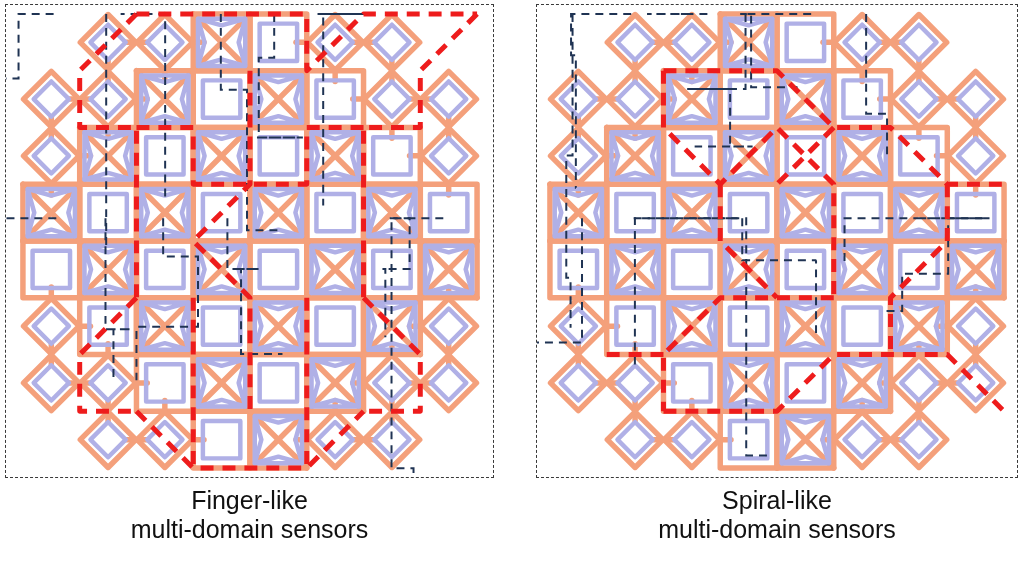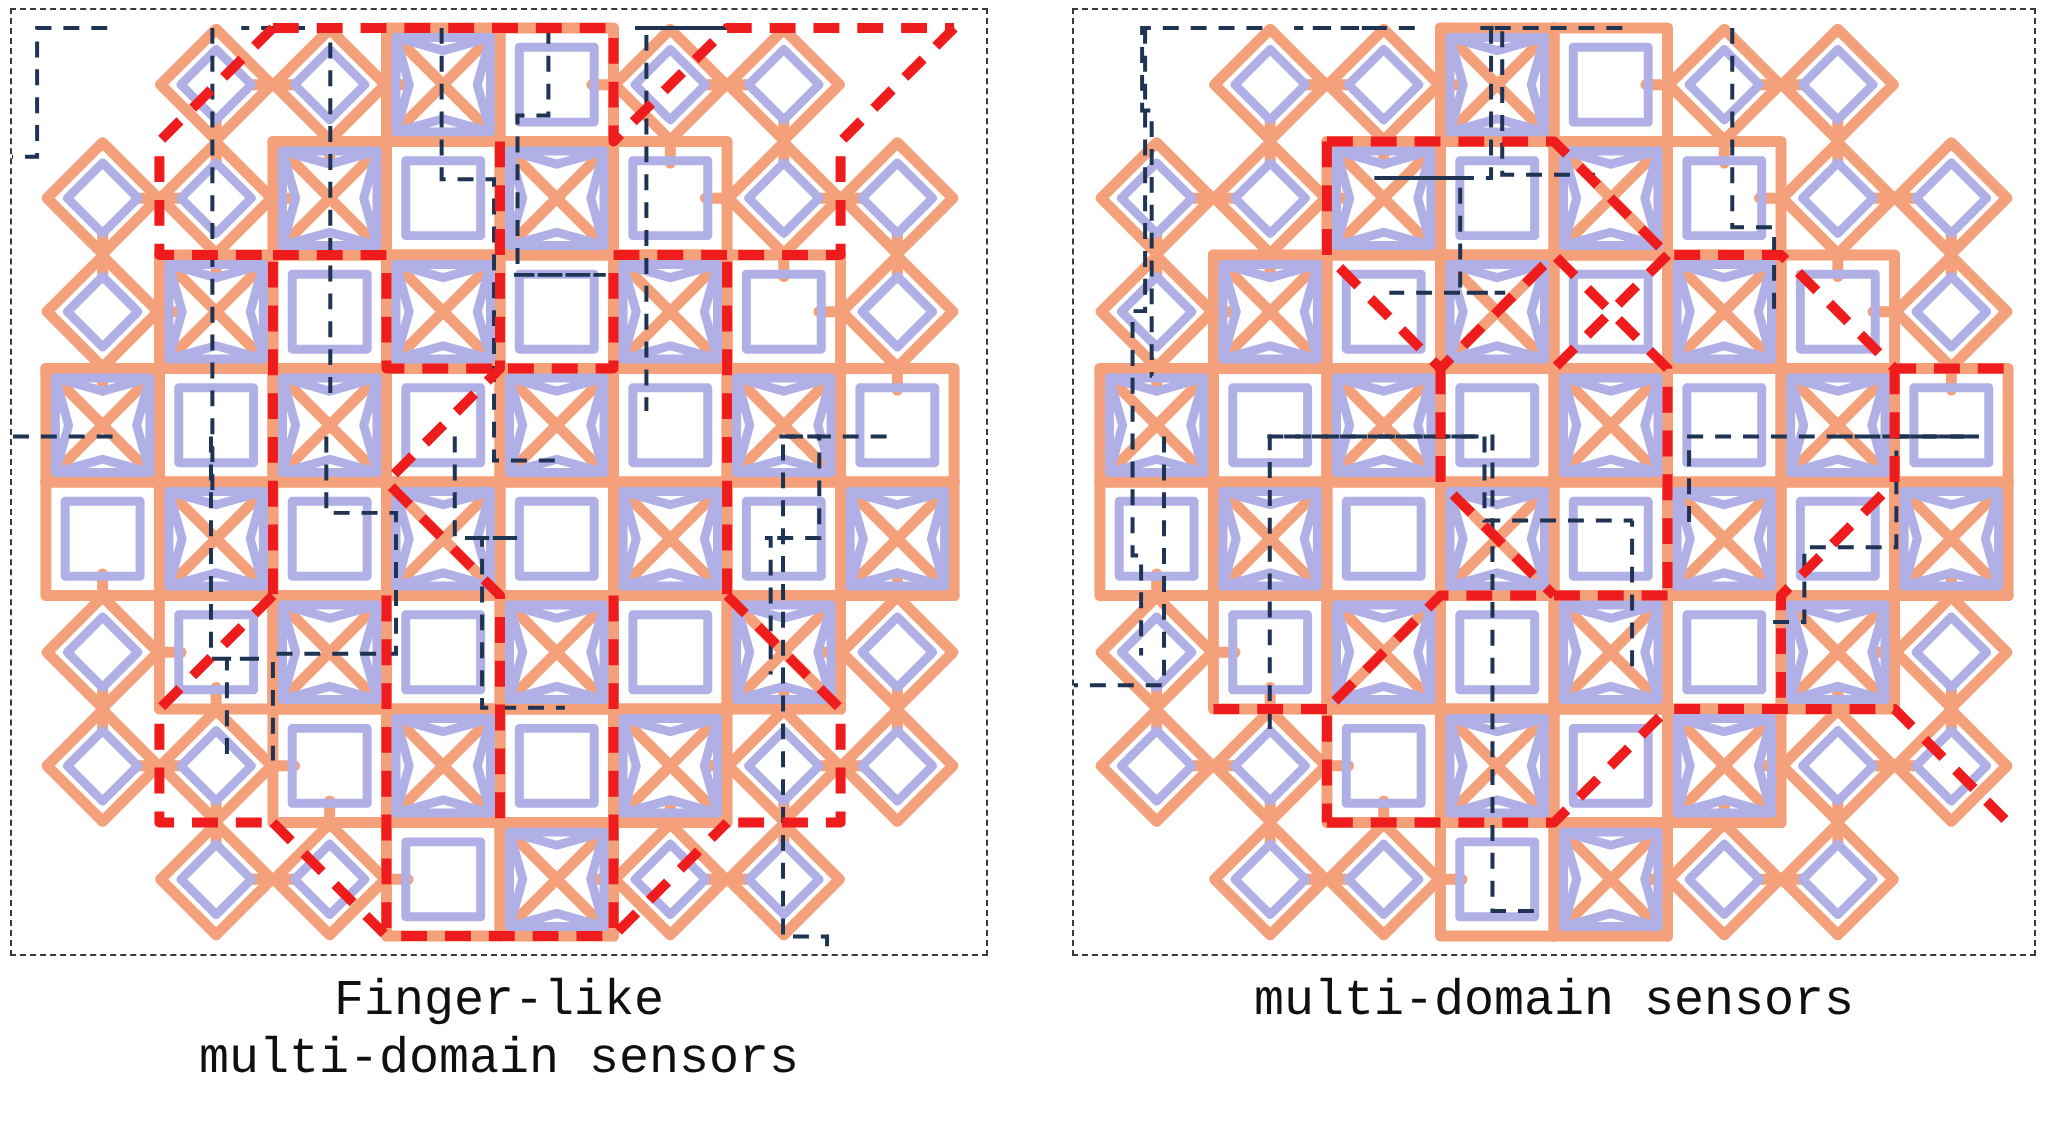--- a/index.html
+++ b/index.html
@@ -6,21 +6,21 @@
   body{width:1024px;height:572px;overflow:hidden;
        font-family:"Liberation Serif", serif;}
   .figure{position:relative;width:1024px;height:572px;background:#fff;}
   .panel{position:absolute;top:4px;height:474px;box-sizing:border-box;
          border:1px dashed #3a3a3a;background:#fff;}
   #panel-left{left:5px;width:489px;}
   #panel-right{left:536px;width:482px;}
   .panel svg{display:block;width:100%;height:100%;}
   .caption{position:absolute;top:486px;width:489px;text-align:center;
            font-size:25px;line-height:1.16;color:#101010;
-           font-family:Liberation Mono, monospace;}
+           font-family:Liberation Sans, sans-serif;}
   #caption-left{left:5px;}
   #caption-right{left:536px;width:482px;}
   .caption span{display:block;}
 </style>
 </head>
 <body>
 
 <div class="figure">
 
   <div class="panel" id="panel-left">
@@ -643,16 +643,17 @@
         </g>
     </svg>
   </div>
 
   <div class="caption" id="caption-left">
     <span>Finger-like</span>
     <span>multi-domain sensors</span>
   </div>
 
   <div class="caption" id="caption-right">
+    <span>Spiral-like</span>
     <span>multi-domain sensors</span>
   </div>
 
 </div>
 
 </body></html>

